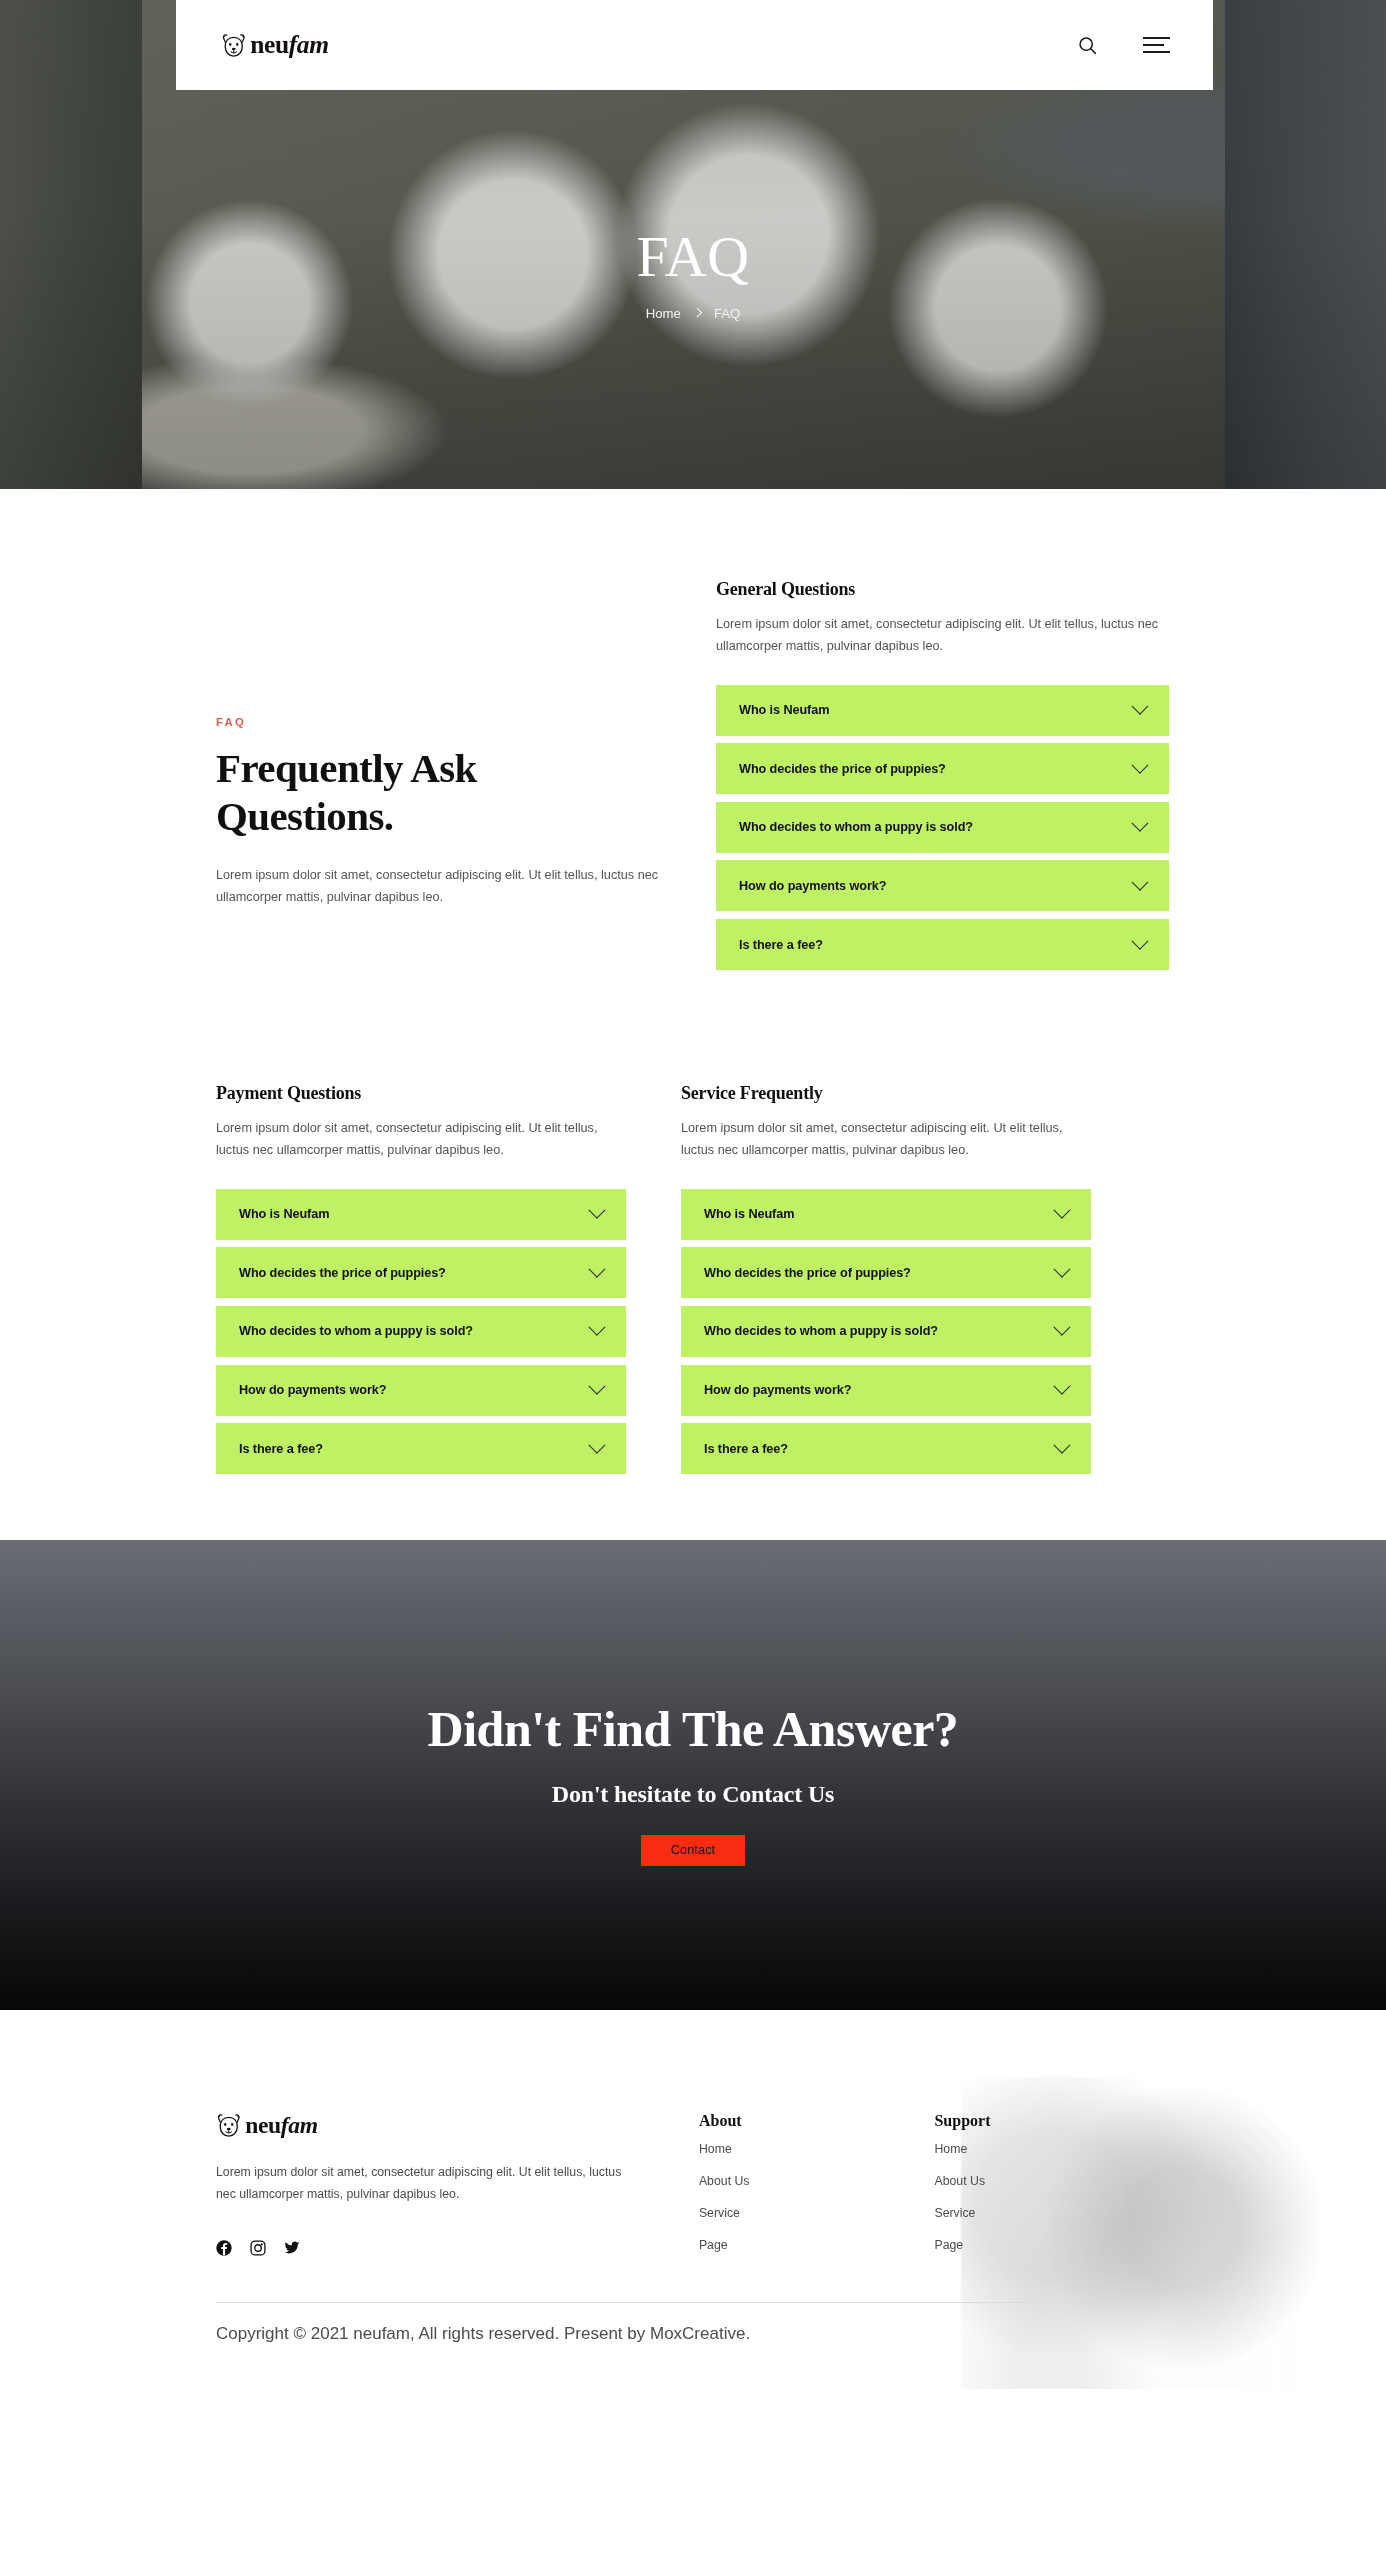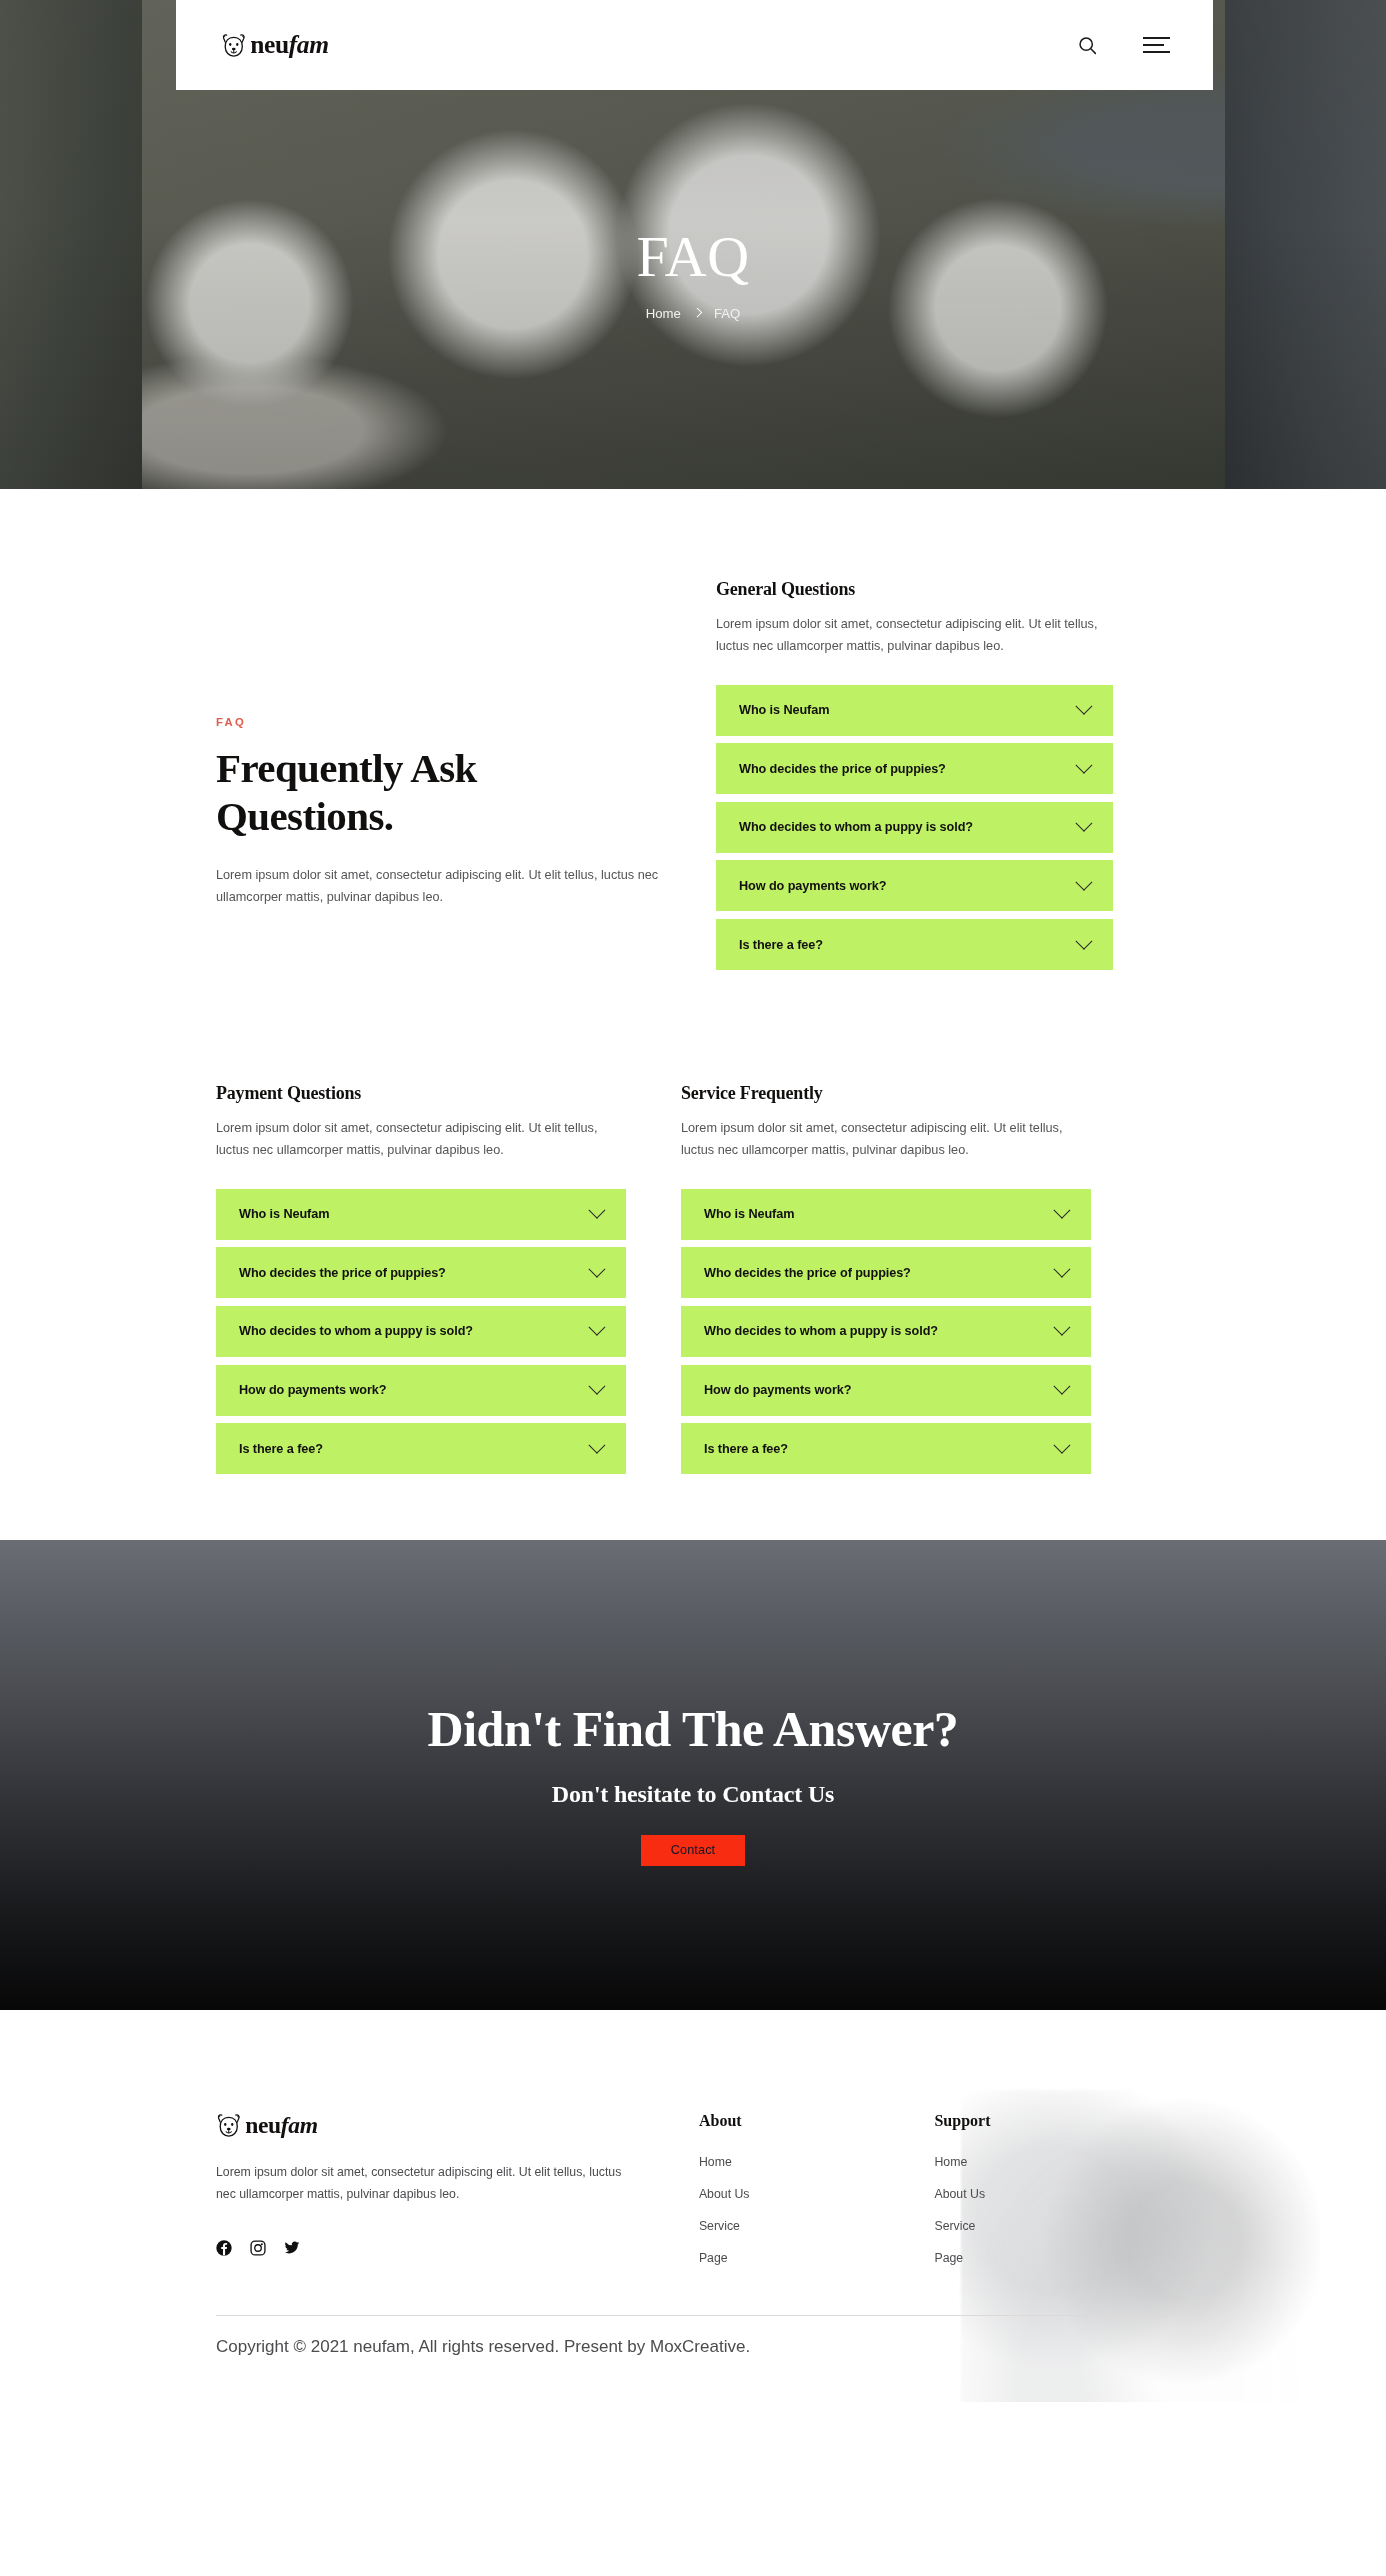--- a/index.html
+++ b/index.html
@@ -124,21 +124,21 @@
     line-height:1.18;
     color:#12100f;
     letter-spacing:-0.6px;
     margin-bottom:23px;
   }
   .muted {
     font-size:12.7px;
     line-height:1.75;
     color:#555356;
   }
-  .col-right { width:397px; }
+  .col-right { width:453px; }
   .group-title {
     font-family:"Liberation Serif", serif;
     font-weight:700;
     font-size:18px;
     color:#12100f;
     letter-spacing:-0.2px;
     margin-bottom:14px;
   }
   .group-desc {
     font-size:12.7px;
@@ -254,21 +254,21 @@
     max-width:444px;
   }
   .socials { display:flex; gap:18px; align-items:center; }
   .soc { width:16px; height:16px; display:block; cursor:pointer; }
   .fcol-links { width:240px; }
   .flink-title {
     font-family:"Liberation Serif", serif;
     font-weight:700;
     font-size:16px;
     color:#12100f;
-    margin-bottom:25px;
+    margin-bottom:12px;
   }
   .flink {
     display:block;
     font-size:12.3px;
     color:#4d4b4e;
     margin-bottom:18px;
     text-decoration:none;
     cursor:pointer;
   }
   .footer-rule {

